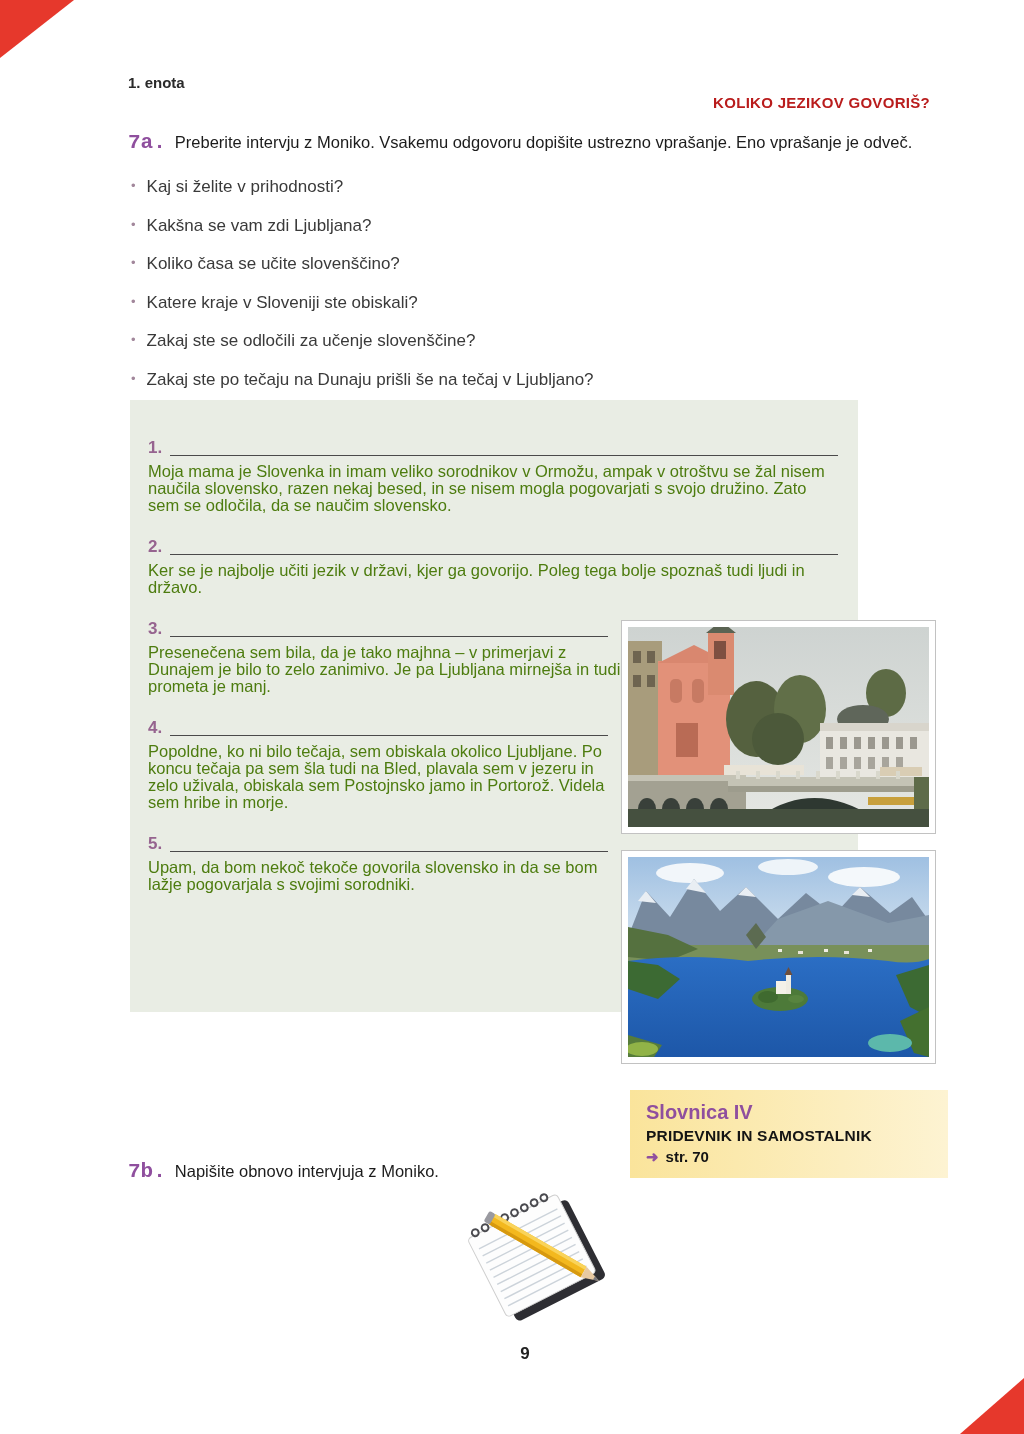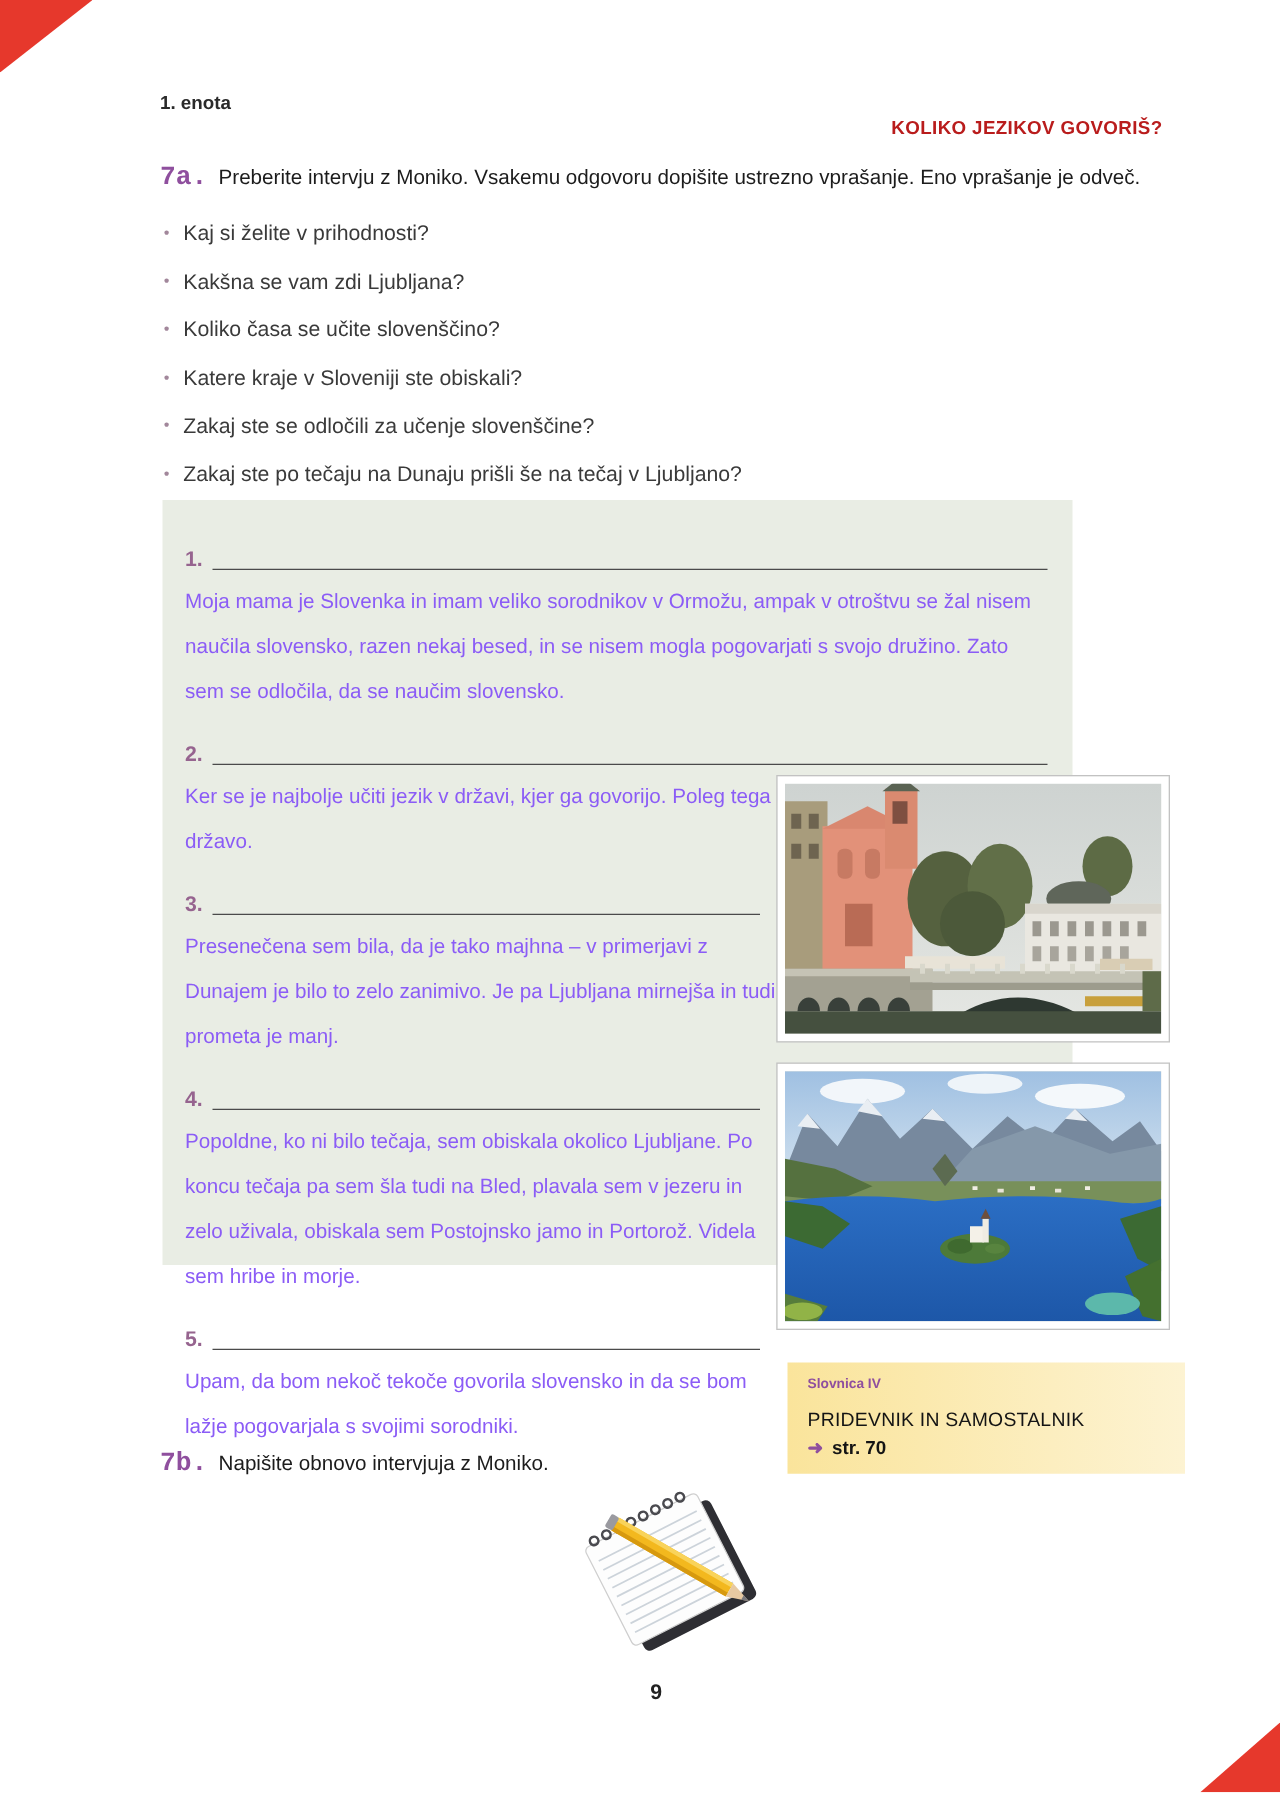--- a/index.html
+++ b/index.html
@@ -30,33 +30,33 @@
   .q-item{display:flex;align-items:baseline;gap:11px;margin-bottom:16.5px;font-size:17px;color:#3a3a3a;line-height:21px;}
   .q-bullet{color:#a2879b;font-size:13px;position:relative;top:-2px;}
   
   .green-box{position:absolute;left:130px;top:400px;width:728px;height:612px;
     background:#e9ede4;box-sizing:border-box;padding:34px 20px 0 18px;}
   .qa-row{display:flex;align-items:flex-end;gap:8px;height:22px;margin-top:19px;}
   .qa-row:first-child{margin-top:0;}
   .qa-num{font-size:17px;font-weight:bold;color:#96648f;line-height:16px;}
   .qa-rule{border-bottom:1.6px solid #4a4a4a;height:15px;flex:1;}
   .qa-rule.short{flex:none;width:438px;}
-  .qa-answer{font-size:16.5px;color:#8b5cf6;line-height:36px;margin:7px 0 0 0;}
+  .qa-answer{font-size:16.5px;color:#4d7c0f;line-height:17px;margin:7px 0 0 0;}
   .qa-answer.narrow{width:480px;}
   
   .photo{position:absolute;border:6px solid #ffffff;outline:1px solid #c2c2c2;background:#dde1dd;}
   .photo-1{left:622px;top:621px;}
   .photo-2{left:622px;top:851px;}
   .photo svg{display:block;}
   
   .grammar-box{position:absolute;left:630px;top:1090px;width:318px;box-sizing:border-box;
     padding:11px 14px 12px 16px;
     background:linear-gradient(90deg,#fae49b 0%,#fdf3d2 100%);}
-  .gb-series{font-size:11px;font-weight:bold;color:#8f4f9e;}
-  .gb-topic{font-size:15.5px;font-weight:normal;color:#141414;margin-top:15px;letter-spacing:.2px;}
+  .gb-series{font-size:20px;font-weight:bold;color:#8f4f9e;}
+  .gb-topic{font-size:15.5px;font-weight:bold;color:#141414;margin-top:3px;letter-spacing:.2px;}
   .gb-ref{margin-top:3px;display:flex;align-items:baseline;gap:7px;}
   .gb-arrow{color:#8f4f9e;font-size:15px;font-weight:bold;}
   .gb-page{font-size:15px;font-weight:bold;color:#141414;}
   
   .notepad{position:absolute;left:450px;top:1186px;width:160px;height:136px;}
   
   .page-num{position:absolute;left:0;top:1344px;width:1050px;text-align:center;
     font-size:17px;font-weight:bold;color:#222;}
 </style>
 </head>

